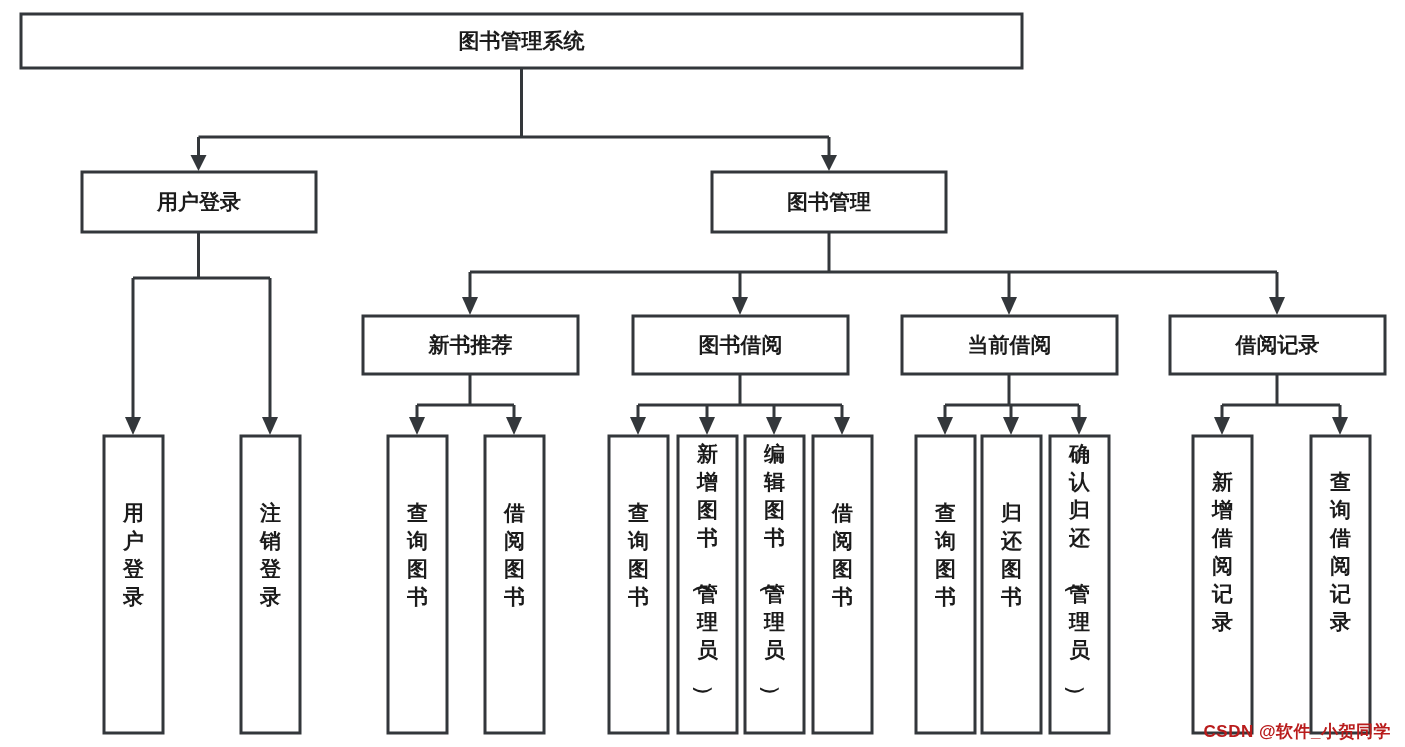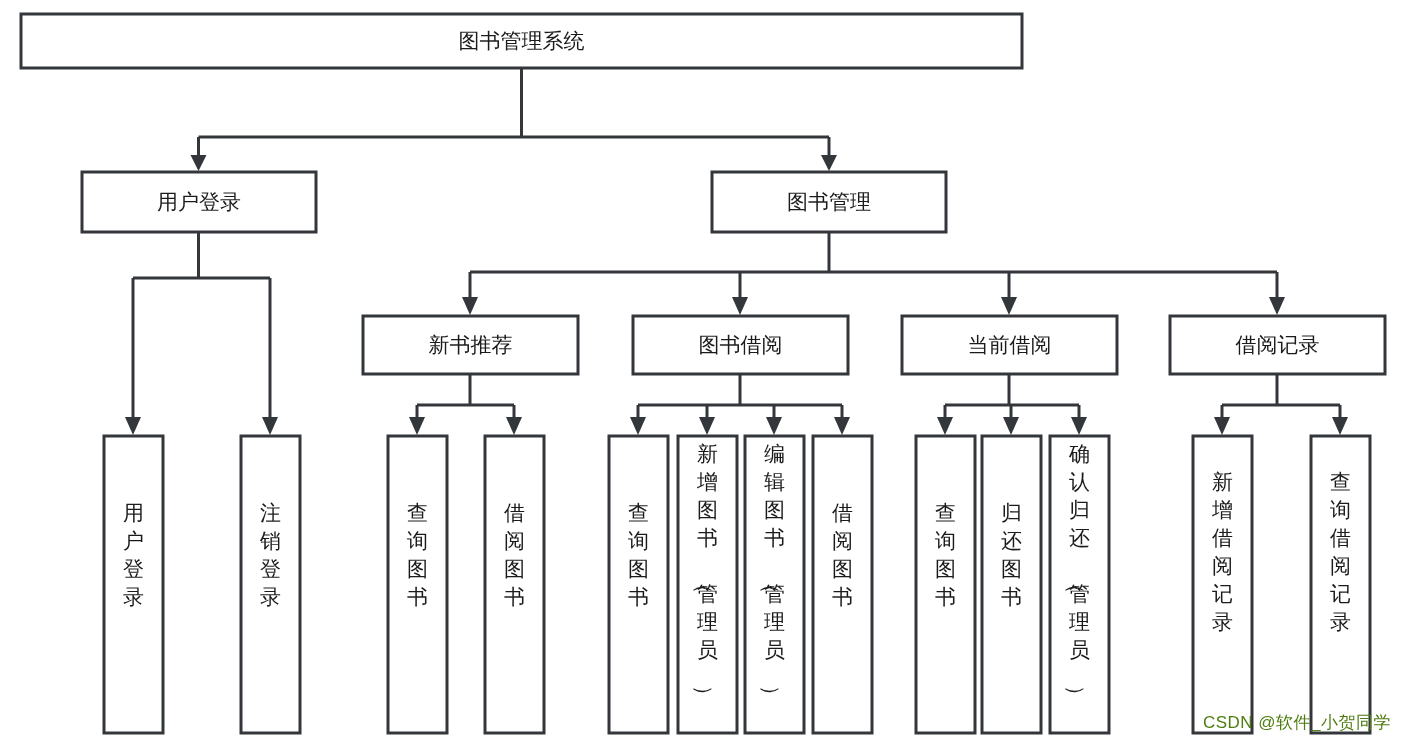--- a/index.html
+++ b/index.html
@@ -11,20 +11,21 @@
     width: 1405px;
     height: 747px;
     font-family: "Liberation Sans", "DejaVu Sans", sans-serif;
     overflow: hidden;
     position: relative;
   }
   #diagram-root {
     position: relative;
     width: 1405px;
     height: 747px;
+    font-weight: bold;
   }
   svg#flowchart {
     position: absolute;
     top: 0;
     left: 0;
     width: 1405px;
     height: 747px;
     display: block;
   }
   .node-box {
@@ -53,24 +54,24 @@
   .node-label-v {
     font-family: "Liberation Sans", "DejaVu Sans", sans-serif;
     font-size: 21px;
     fill: #1b1b1b;
     text-anchor: middle;
     white-space: pre;
   }
   .watermark {
     position: absolute;
     right: 14px;
-    bottom: 13px;
+    bottom: 4px;
     font-family: "Liberation Sans", "DejaVu Sans", sans-serif;
     font-size: 17px;
-    color: #4d7c0f;
+    color: #b91c1c;
     letter-spacing: 0.5px;
     user-select: none;
     pointer-events: none;
     margin-top: 12px;
   }
 </style>
 </head>
 <body>
 
 <div id="diagram-root">

